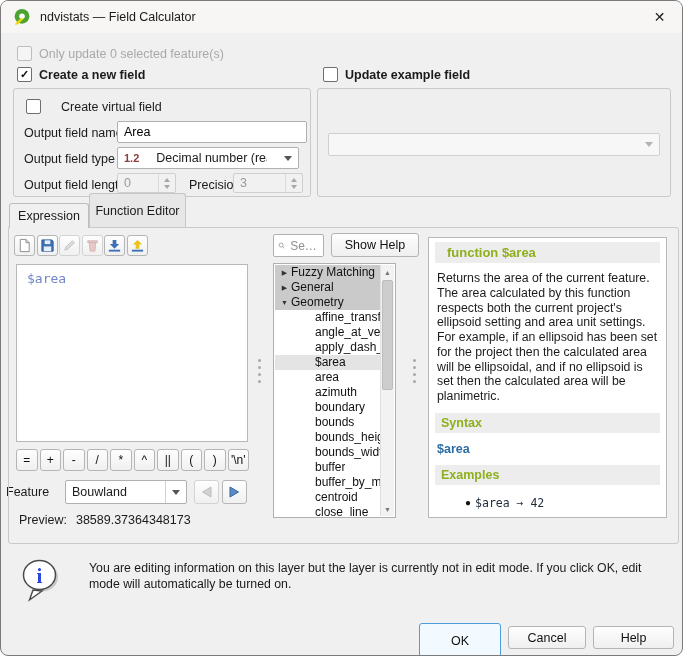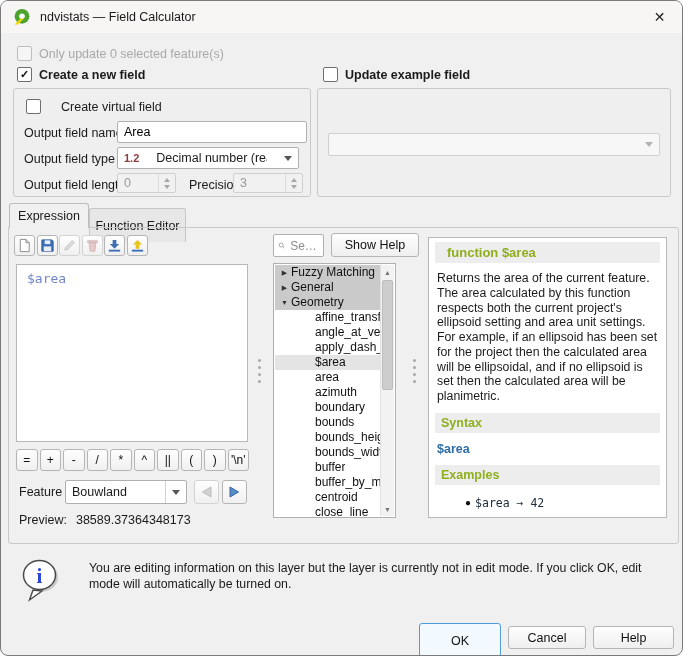--- a/index.html
+++ b/index.html
@@ -169,21 +169,21 @@
   <div class="abs groupbox" style="left:316px;top:87px;width:352px;height:107px;">
     <div class="abs combo disabled" style="left:10px;top:44px;width:332px;height:23px;">
       <span class="combo-text"></span>
       <span class="arrow-down"></span>
     </div>
   </div>
 
   <div class="abs tab active" style="left:8px;top:202px;width:80px;height:25px;">
     <span>Expression</span>
   </div>
-  <div class="abs tab inactive" style="left:88px;top:207px;width:97px;height:34px;">
+  <div class="abs tab inactive" style="left:88px;top:192px;width:97px;height:34px;">
     <span>Function Editor</span>
   </div>
   <div class="abs tab-frame" style="left:7px;top:226px;width:669px;height:315px;"></div>
 
   <button class="abs tool-btn" style="left:13px;top:234px;">
     <svg viewBox="0 0 16 16">
         <path d="M3.5 1.5h6l3.5 3.5v9.5h-9.5z" fill="#fff" stroke="#8a8a8a"></path>
         <path d="M9.5 1.5v3.5H13" fill="none" stroke="#8a8a8a"></path>
       </svg>
   </button>
@@ -248,21 +248,21 @@
     <span>(</span>
   </button>
       <button class="op-btn">
     <span>)</span>
   </button>
       <button class="op-btn">
     <span>'\n'</span>
   </button>
     </div>
 
-  <span class="abs field-label" style="left:18px;top:484px;">Feature</span>
+  <span class="abs field-label" style="left:5px;top:484px;">Feature</span>
   <div class="abs combo" style="left:64px;top:479px;width:122px;height:24px;">
     <span class="combo-text">Bouwland</span>
     <span class="combo-sep">
         <span class="arrow-down"></span>
       </span>
   </div>
   <button class="abs nav-btn disabled" style="left:193px;top:479px;width:25px;height:24px;">
     <svg width="11" height="12" viewBox="0 0 11 12">
         <path d="M10 1v10L1.5 6z" fill="#d2d2d2" stroke="#bdbdbd"></path>
       </svg>

